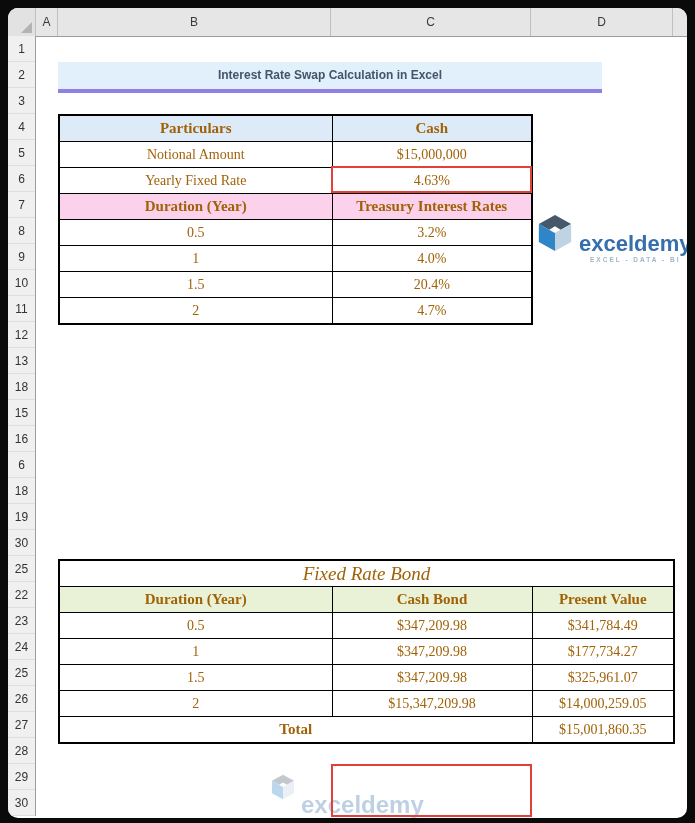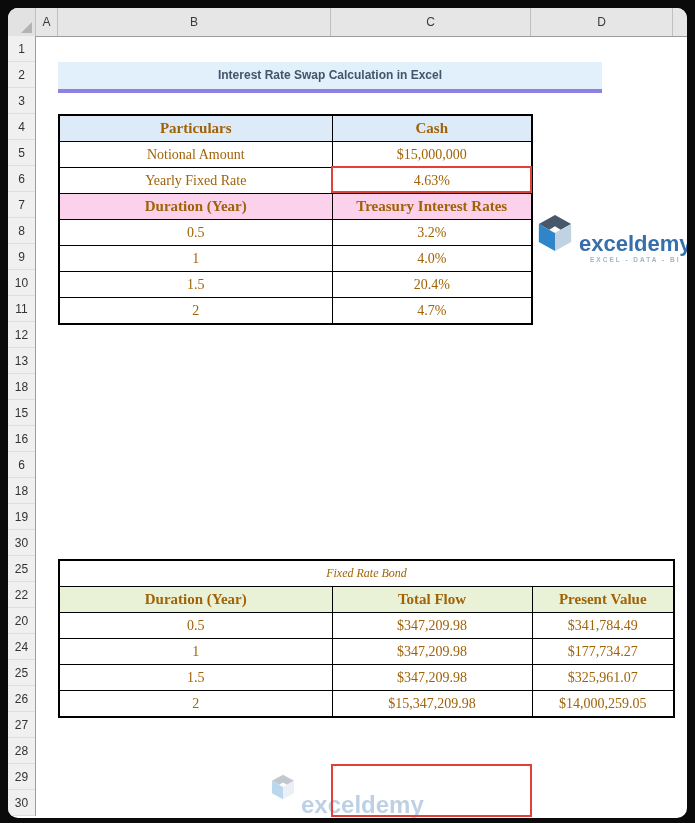--- a/index.html
+++ b/index.html
@@ -31,21 +31,21 @@
   
   table{border-collapse:collapse;table-layout:fixed;position:absolute;
         font-family:Liberation Serif, serif;font-size:14px;color:#a16207;}
   td{border:1px solid #000;height:25px;text-align:center;padding:0;overflow:hidden;white-space:nowrap;}
   table{border:2px solid #000;}
   .t1{left:50px;top:106px;width:473px;}
   .t2{left:50px;top:340px;width:615px;}
   .hdr-blue{background:#DCEBF7;font-weight:bold;font-size:15px;}
   .hdr-pink{background:#FBD1EC;font-weight:bold;font-size:15px;}
   .hdr-green{background:#E9F2D6;font-weight:bold;font-size:15px;}
-  .sec{font-style:italic;font-size:12px;text-align:center;}
+  .sec{font-style:italic;font-size:19px;text-align:center;}
   .bold{font-weight:bold;font-size:15px;}
 
   
   .redbox{position:absolute;border:2px solid #E4403A;box-sizing:border-box;pointer-events:none;z-index:6;}
   .rb1{left:323px;top:158px;width:201px;height:27px;}
   .rb2{left:323px;top:756px;width:201px;height:53px;}
 
   
   .brand{position:absolute;display:flex;align-items:flex-start;gap:5px;}
   .brand .cube{flex:0 0 auto;}
@@ -93,21 +93,21 @@
         <div class="rownum">13</div>
         <div class="rownum">18</div>
         <div class="rownum">15</div>
         <div class="rownum">16</div>
         <div class="rownum">6</div>
         <div class="rownum">18</div>
         <div class="rownum">19</div>
         <div class="rownum">30</div>
         <div class="rownum">25</div>
         <div class="rownum">22</div>
-        <div class="rownum">20</div>
+        <div class="rownum">23</div>
         <div class="rownum">24</div>
         <div class="rownum">25</div>
         <div class="rownum">26</div>
         <div class="rownum">27</div>
         <div class="rownum">28</div>
         <div class="rownum">29</div>
         <div class="rownum">30</div>
       </div>
 
     <div class="brand watermark">
@@ -171,21 +171,21 @@
           <col style="width:273px">
           <col style="width:200px">
           <col style="width:142px">
         </colgroup>
       <tbody>
           <tr>
             <td colspan="3" class="sec">Fixed Rate Bond</td>
           </tr>
       <tr>
         <td class="hdr-green">Duration (Year)</td>
-        <td class="hdr-green">Total Flow</td>
+        <td class="hdr-green">Cash Bond</td>
         <td class="hdr-green">Present Value</td>
       </tr>
       <tr>
         <td>0.5</td>
         <td>$347,209.98</td>
         <td>$341,784.49</td>
       </tr>
       <tr>
         <td>1</td>
         <td>$347,209.98</td>
@@ -193,20 +193,24 @@
       </tr>
       <tr>
         <td>1.5</td>
         <td>$347,209.98</td>
         <td>$325,961.07</td>
       </tr>
       <tr>
         <td>2</td>
         <td>$15,347,209.98</td>
         <td>$14,000,259.05</td>
+      </tr>
+      <tr>
+        <td colspan="2" class="bold">Total</td>
+        <td>$15,001,860.35</td>
       </tr>
     </tbody>
       </table>
 
     <div class="redbox rb1"></div>
     <div class="redbox rb2"></div>
 
     <div class="brand logo-top">
       <svg class="cube" width="38" height="38" viewBox="0 0 40 40">
         <polygon points="20,1 37,10.5 20,20 3,10.5" fill="#46586A"></polygon>

